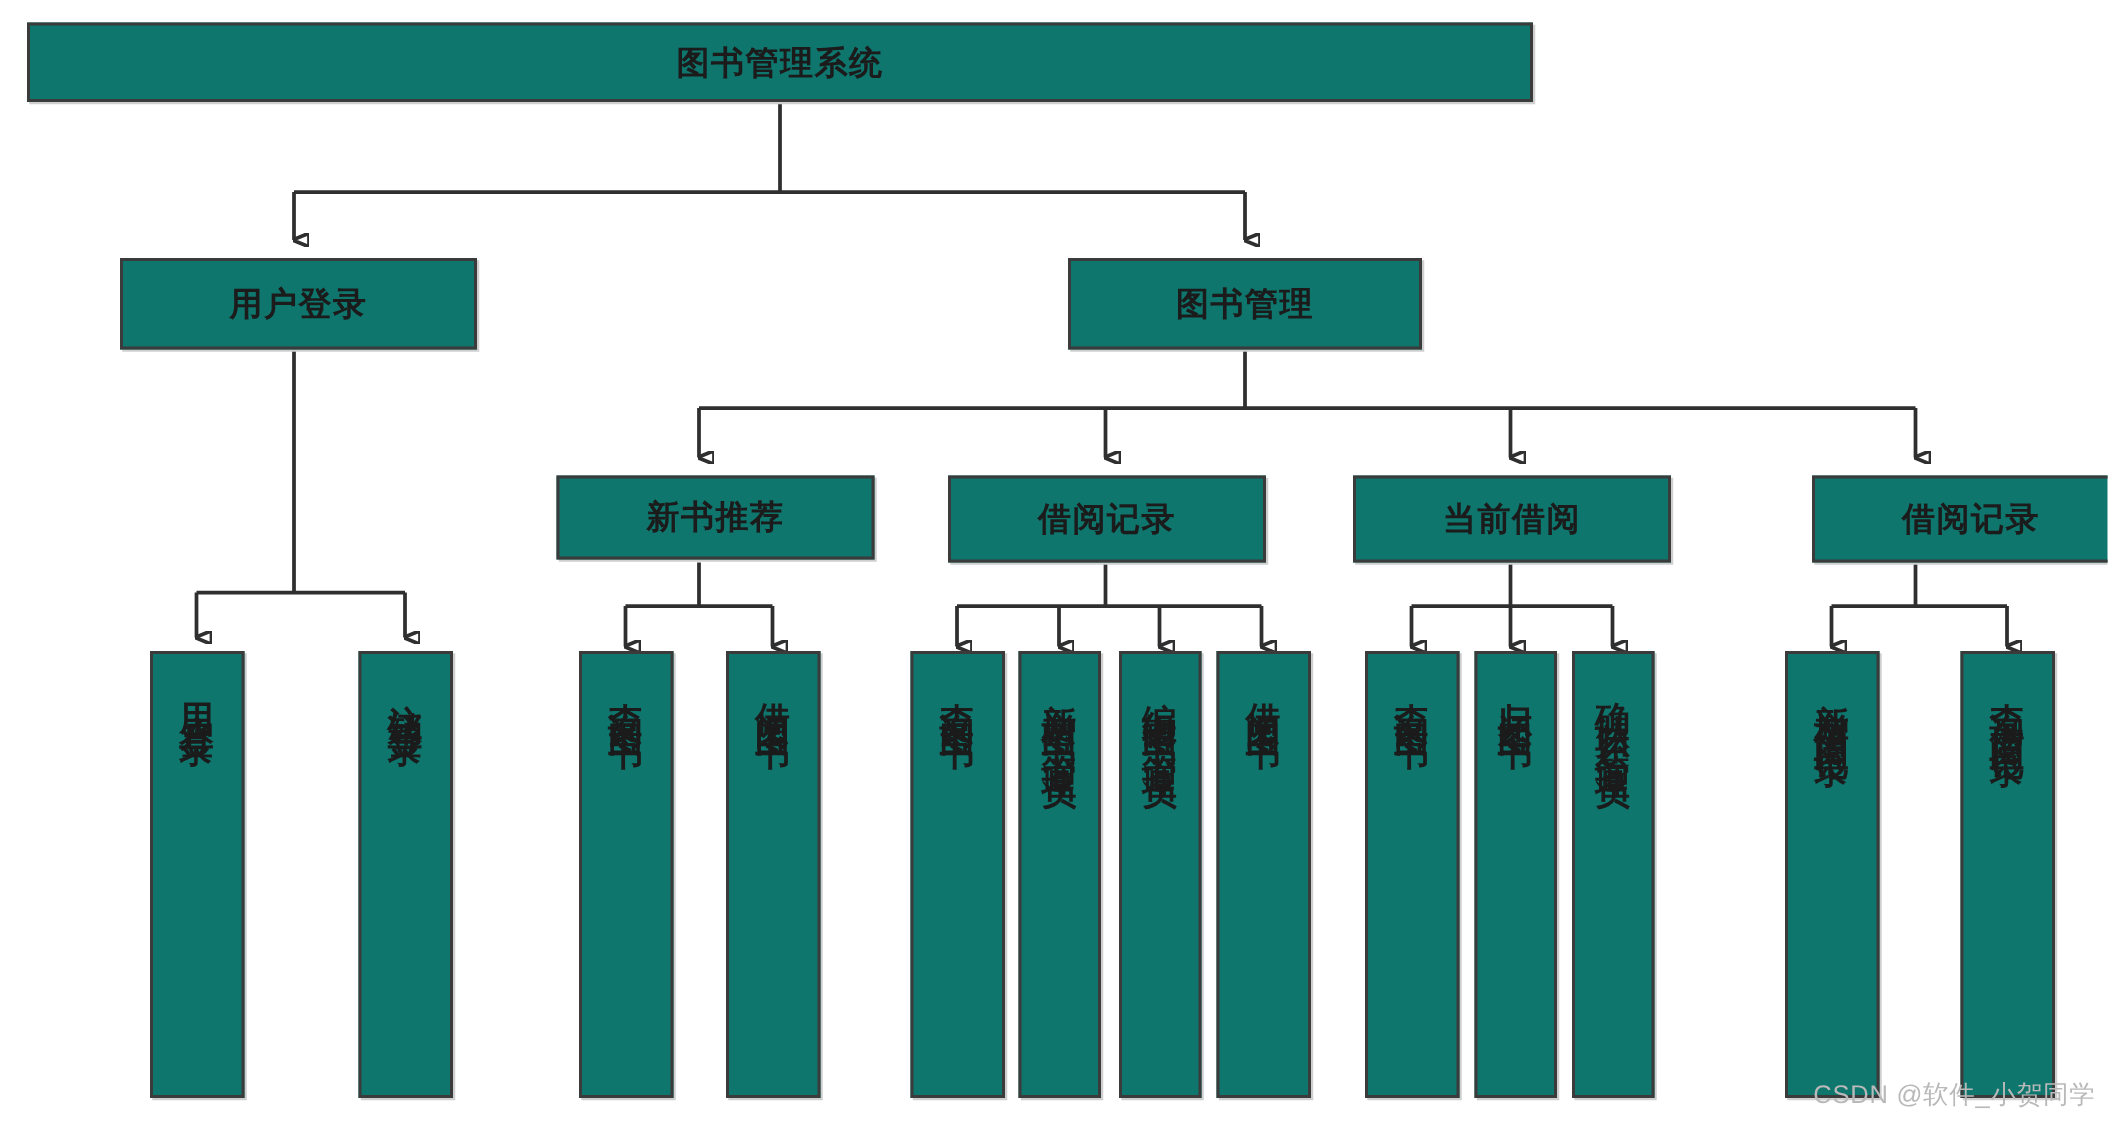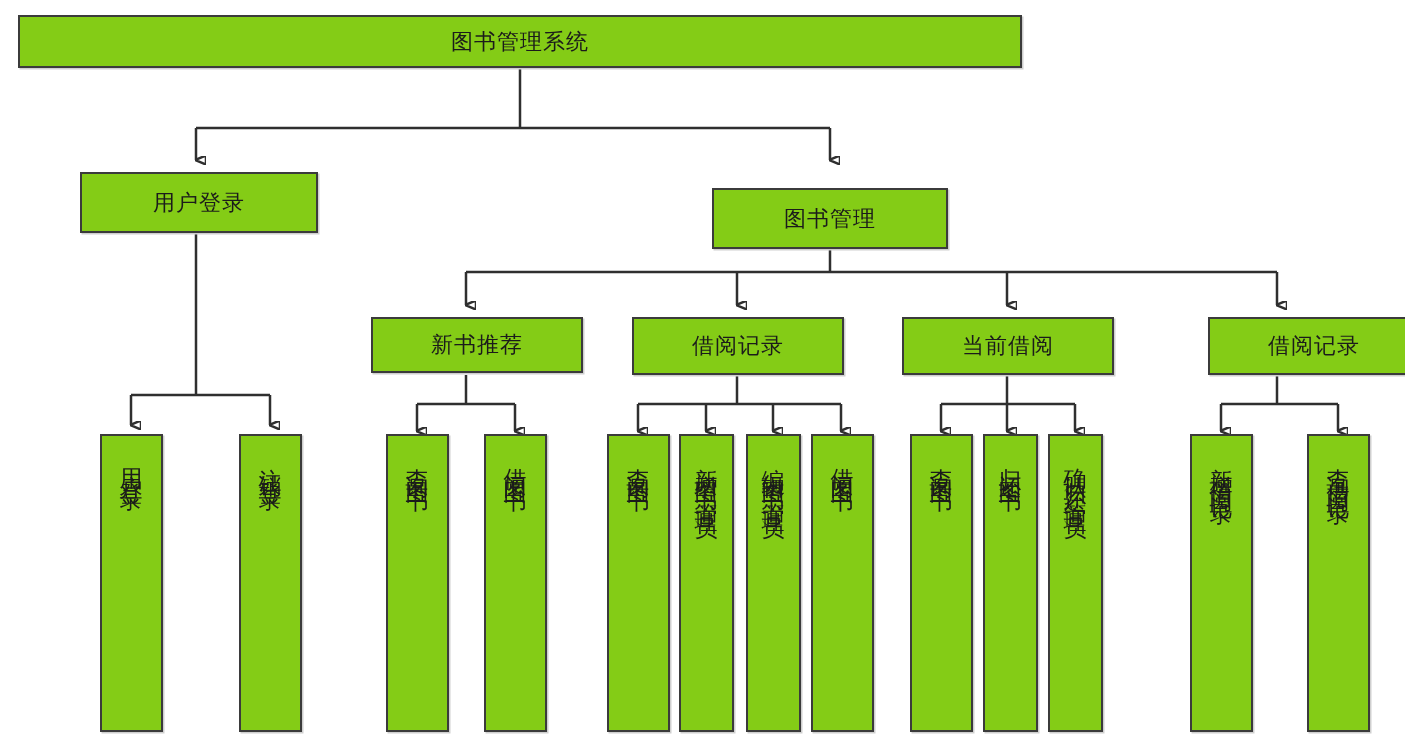--- a/index.html
+++ b/index.html
@@ -1,24 +1,24 @@
 <!DOCTYPE html>
 <html><head>
 <meta charset="utf-8">
 <style>
   html,body{margin:0;padding:0;background:#ffffff;}
   body{width:1405px;height:747px;position:relative;overflow:hidden;
        font-family:"Liberation Sans","DejaVu Sans",sans-serif;}
   #canvas{position:absolute;left:0;top:0;width:1405px;height:747px;}
 
-  .node{position:absolute;box-sizing:border-box;background:#84cc16;
+  .node{position:absolute;box-sizing:border-box;background:#0f766e;
         border:2.5px solid #3b3b3b;
         box-shadow:1.5px 1.5px 0 0 #cfcfcf;
         display:flex;align-items:center;justify-content:center;
-        color:#1b1b1b;}
+        color:#1b1b1b;font-weight:bold;}
 
   .node.h{font-size:22px;letter-spacing:1px;white-space:nowrap;}
 
   .node.v{padding-top:14px;align-items:flex-start;justify-content:center;}
   .node.v .vtxt{
       writing-mode:vertical-rl;
       text-orientation:upright;
       font-size:23px;
       line-height:1.22;
       letter-spacing:7px;
@@ -87,21 +87,21 @@
     <line x1="1338" y1="404" x2="1338" y2="431" marker-end="url(#arw)"></line>
   </svg>
 
   <div class="node h" style="left:18px;top:15px;width:1004px;height:53px;">
     <span>图书管理系统</span>
   </div>
 
   <div class="node h" style="left:80px;top:172px;width:238px;height:61px;">
     <span>用户登录</span>
   </div>
-  <div class="node h" style="left:712px;top:172px;width:236px;height:61px;margin-top:16px;">
+  <div class="node h" style="left:712px;top:172px;width:236px;height:61px;">
     <span>图书管理</span>
   </div>
 
   <div class="node h" style="left:371px;top:317px;width:212px;height:56px;">
     <span>新书推荐</span>
   </div>
   <div class="node h" style="left:632px;top:317px;width:212px;height:58px;">
     <span>借阅记录</span>
   </div>
   <div class="node h" style="left:902px;top:317px;width:212px;height:58px;">
@@ -148,14 +148,15 @@
     <span class="vtxt">确认归还（管理员）</span>
   </div>
 
   <div class="node v" style="left:1190px;top:434px;width:63px;height:298px;">
     <span class="vtxt">新增借阅记录</span>
   </div>
   <div class="node v" style="left:1307px;top:434px;width:63px;height:298px;">
     <span class="vtxt">查询借阅记录</span>
   </div>
 
+  <div class="watermark">CSDN @软件_小贺同学</div>
 
 </div>
 
 </body></html>

